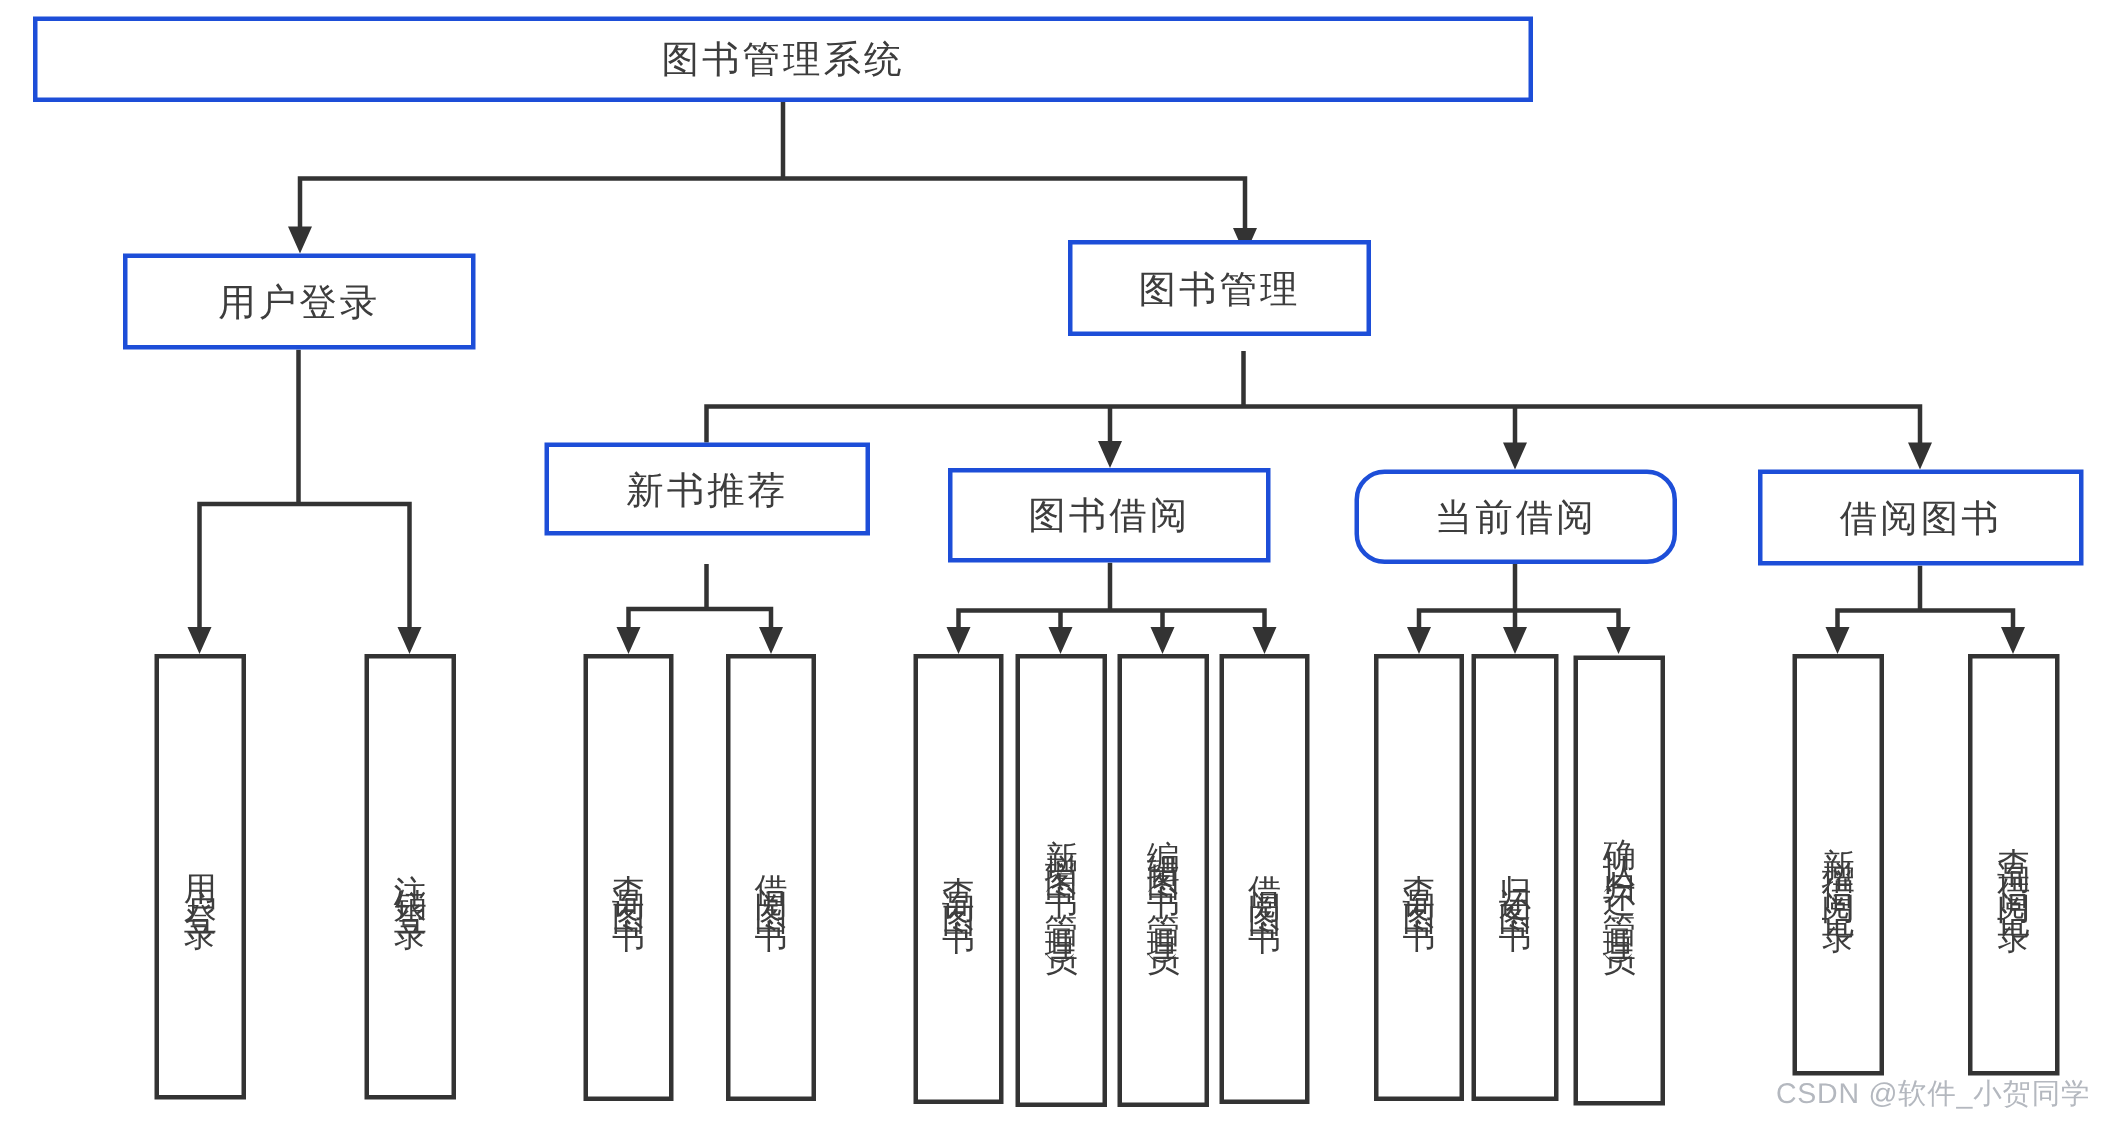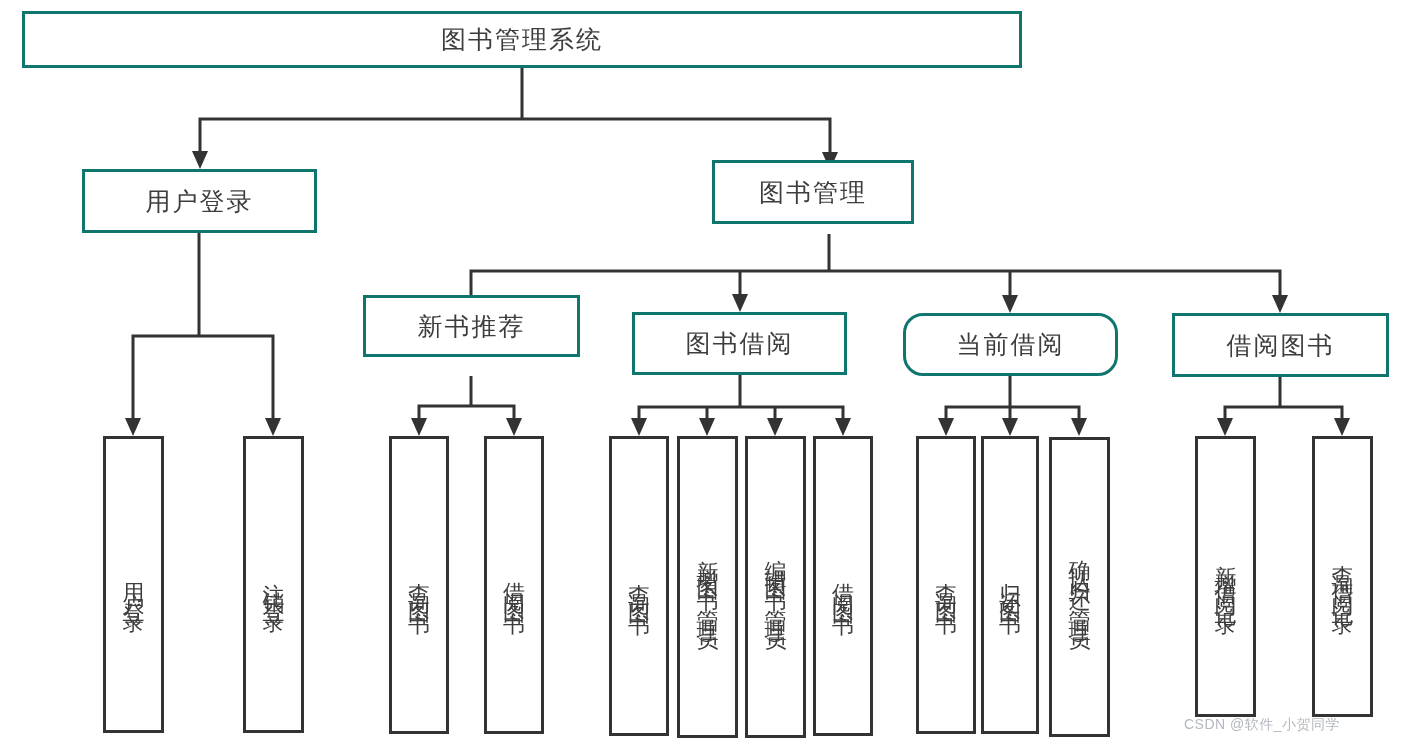--- a/index.html
+++ b/index.html
@@ -7,21 +7,21 @@
     position:relative;
     width:1405px;height:747px;
     background:#ffffff;
     font-family:"Liberation Sans","DejaVu Sans",sans-serif;
     overflow:hidden;
   }
   .connectors{position:absolute;left:0;top:0;width:1405px;height:747px;}
   .node{
     position:absolute;
     box-sizing:border-box;
-    border:3px solid #0f766e;
+    border:3px solid #1d4ed8;
     background:#ffffff;
     display:flex;align-items:center;justify-content:center;
     color:#3d3d3d;
     font-size:25px;
     letter-spacing:2px;
     white-space:nowrap;
     z-index:2;
   }
   .leaf{
     position:absolute;
@@ -33,21 +33,21 @@
     font-size:22px;
     letter-spacing:10px;
     writing-mode:vertical-rl;
     text-orientation:mixed;
     line-height:1;
     z-index:2;
   }
   .watermark{
     position:absolute;
     left:1184px;top:716px;
-    font-size:14px;
+    font-size:19px;
     color:#b4b8bf;
     letter-spacing:0.5px;
     white-space:nowrap;
     z-index:3;
   }
 </style>
 </head>
 <body>
 
 <div class="canvas">

